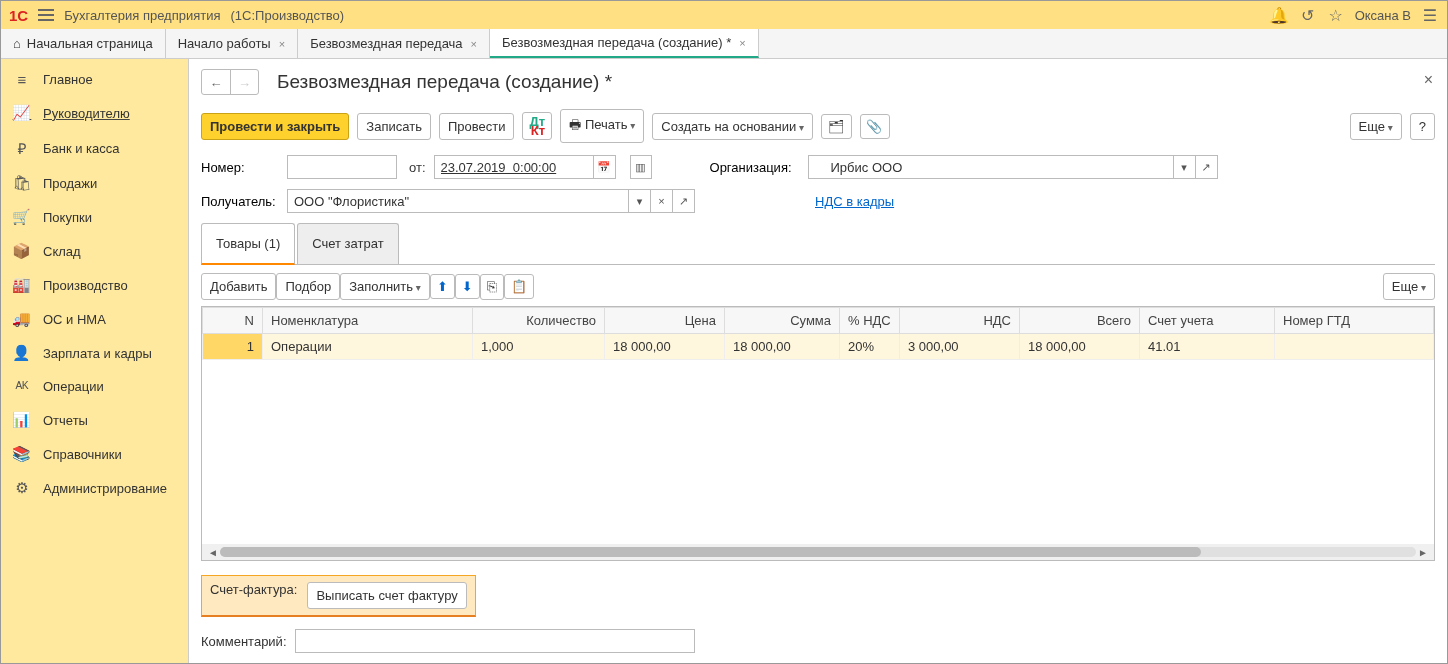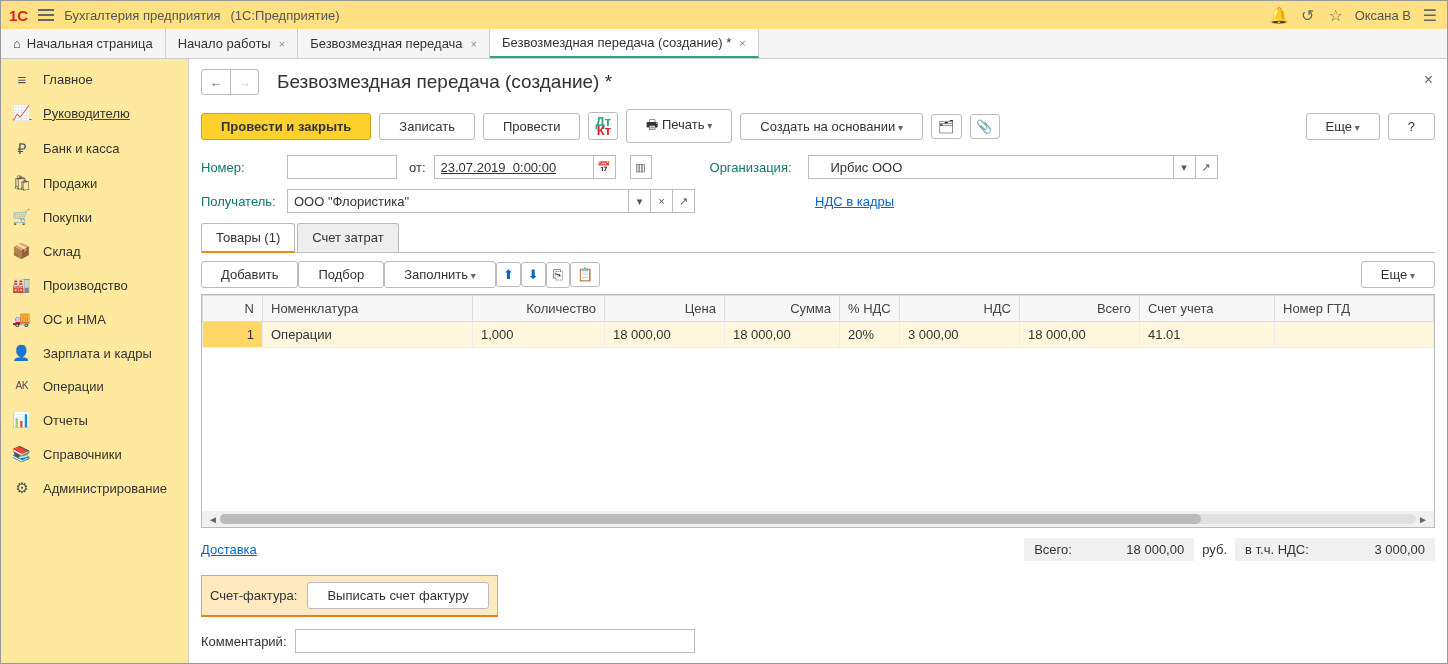--- a/index.html
+++ b/index.html
@@ -22,65 +22,65 @@
 .sbitem.hl{text-decoration:underline}
 .sbicon{width:18px;display:flex;justify-content:center;font-size:15px;color:#555}
 .main{flex:1;padding:10px 12px;display:flex;flex-direction:column;overflow:hidden;position:relative}
 .hdr{display:flex;align-items:center;gap:18px;margin-bottom:14px}
 .navbtns{display:flex;border:1px solid #bbb;border-radius:3px}
 .navbtn{width:28px;height:24px;display:flex;align-items:center;justify-content:center;cursor:pointer;color:#666}
 .navbtn+.navbtn{border-left:1px solid #bbb}
 .pagetitle{font-size:19px;color:#333}
 .closex{position:absolute;right:14px;top:12px;cursor:pointer;color:#666;font-size:16px}
 .toolbar{display:flex;align-items:center;gap:8px;margin-bottom:12px}
-.btn{border:1px solid #bbb;background:#fff;padding:5px 19px;border-radius:3px;cursor:pointer;white-space:nowrap}
+.btn{border:1px solid #bbb;background:#fff;padding:5px 8px;border-radius:3px;cursor:pointer;white-space:nowrap}
 .btn.primary{background:#ffd12c;border-color:#c9a215;font-weight:bold}
 .btn.sm{padding:4px 6px}
 .btn.dd::after{content:" ▾";color:#666;font-size:10px}
 .dtkt{font-size:10px;line-height:9px;text-align:right;font-weight:bold}
 .dtkt .dt{color:#2a8}.dtkt .kt{color:#d22}
 .formrow{display:flex;align-items:center;gap:8px;margin-bottom:10px}
-.lbl{min-width:78px;color:#0f766e}
+.lbl{min-width:78px;color:#000000}
 .inp{border:1px solid #bbb;height:24px;padding:0 6px;background:#fff}
 .inpbtn{border:1px solid #bbb;border-left:none;height:24px;width:22px;background:#fff;cursor:pointer;display:flex;align-items:center;justify-content:center;font-size:11px;color:#555}
 .link{color:#06c;text-decoration:underline;cursor:pointer}
 .subtabs{display:flex;border-bottom:1px solid #bbb;margin-bottom:8px}
-.subtab{padding:6px 14px;border:1px solid #bbb;border-bottom:none;background:#eee;cursor:pointer;margin-right:2px;border-radius:3px 3px 0 0}
+.subtab{padding:12px 14px;border:1px solid #bbb;border-bottom:none;background:#eee;cursor:pointer;margin-right:2px;border-radius:3px 3px 0 0}
 .subtab.active{background:#fff;border-bottom:2px solid #f80;margin-bottom:-1px}
 .tbltools{display:flex;align-items:center;margin-bottom:6px}
 .tblwrap{border:1px solid #bbb;flex:1;min-height:200px;display:flex;flex-direction:column;overflow:hidden}
 table{border-collapse:collapse;width:100%}
 th{background:#f7f7f7;border:1px solid #ddd;padding:5px 8px;font-weight:normal;text-align:left;color:#444}
 th.r{text-align:right}
 td{border:1px solid #eee;padding:5px 8px}
 td.r{}
 tr.row{background:#fff7dd}
 td.ncell{background:#ffd767;text-align:right;width:60px}
 .tblscroll{margin-top:auto;height:16px;background:#f0f0f0;display:flex;align-items:center;padding:0 4px}
 .tblscroll .track{flex:1;height:10px;background:#e0e0e0;border-radius:5px;position:relative}
 .tblscroll .thumb{position:absolute;left:0;width:82%;height:100%;background:#bbb;border-radius:5px}
 .tblscroll .arr{width:14px;text-align:center;color:#666;font-size:10px;cursor:pointer}
 .totals{display:flex;align-items:center;gap:8px;margin-top:10px}
 .totbox{background:#f0f0f0;padding:4px 10px;display:flex;gap:8px;align-items:center;min-width:170px}
 .totval{text-align:right;flex:1}
-.invoice-area{display:flex;align-items:center;gap:10px;margin-top:14px;border:1px solid #f5a623;background:#ffe9c0;padding:6px 8px;width:fit-content;border-bottom:2px solid #e67e22}
+.invoice-area{display:flex;gap:10px;margin-top:14px;border:1px solid #f5a623;background:#ffe9c0;padding:6px 8px;width:fit-content;border-bottom:2px solid #e67e22}
 .bottomrow{display:flex;align-items:center;gap:8px;margin-top:12px}
 </style>
 </head>
 <body>
 
 <div class="titlebar">
   <span class="logo1c">1C</span>
   <div class="ham">
       <div></div>
       <div></div>
       <div></div>
     </div>
   <span class="t">Бухгалтерия предприятия</span>
-  <span class="t">(1С:Предприятие)</span>
+  <span class="t">(1С:Производство)</span>
   <span class="sp"></span>
   <span class="ticon">🔔</span>
   <span class="ticon">↺</span>
   <span class="ticon">☆</span>
   <span class="t">Оксана В</span>
   <span class="ticon">☰</span>
 </div>
 
 <div class="tabbar" id="tabbar">
     <div class="hometab">
@@ -266,33 +266,20 @@
       </table>
       <div class="tblscroll">
         <span class="arr">◄</span>
         <div class="track">
             <div class="thumb"></div>
           </div>
         <span class="arr">►</span>
       </div>
     </div>
 
-    <div class="totals">
-      <span class="link">Доставка</span>
-      <span style="flex:1"></span>
-      <div class="totbox">
-        <span>Всего:</span>
-        <span class="totval">18 000,00</span>
-      </div>
-      <span>руб.</span>
-      <div class="totbox" style="min-width:200px">
-        <span>в т.ч. НДС:</span>
-        <span class="totval">3 000,00</span>
-      </div>
-    </div>
 
     <div class="invoice-area">
       <span>Счет-фактура:</span>
       <button class="btn">Выписать счет фактуру</button>
     </div>
 
     <div class="bottomrow">
       <span>Комментарий:</span>
       <input class="inp" style="width: 400px;">
     </div>

